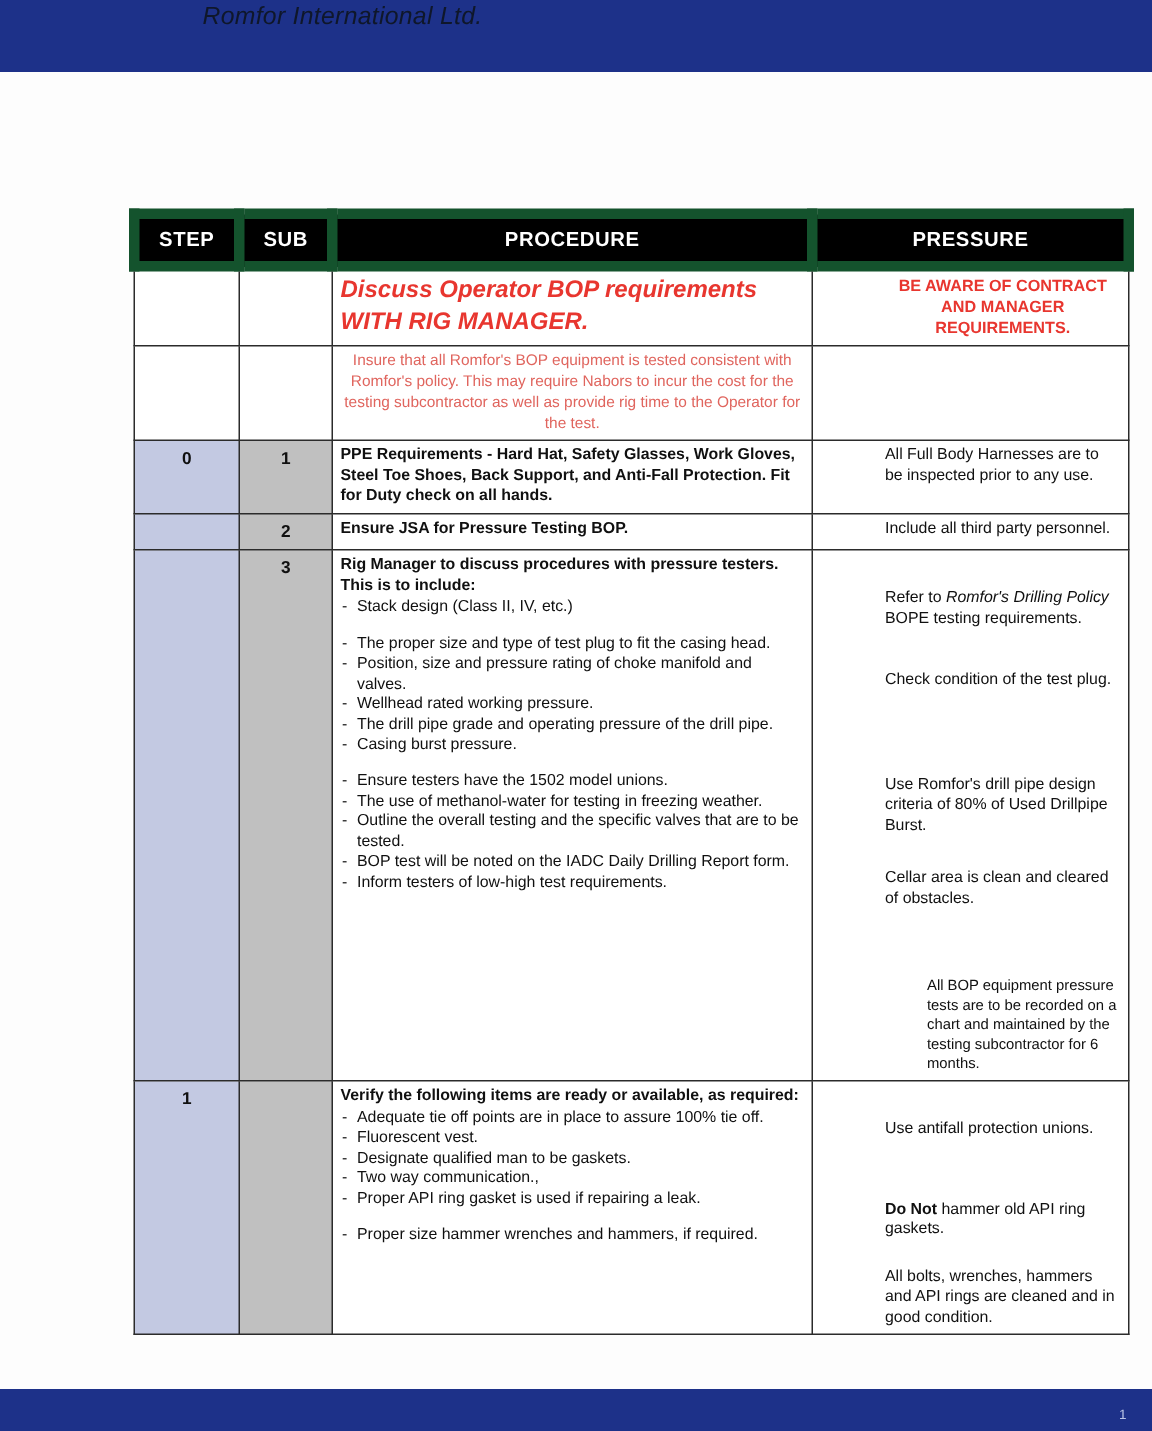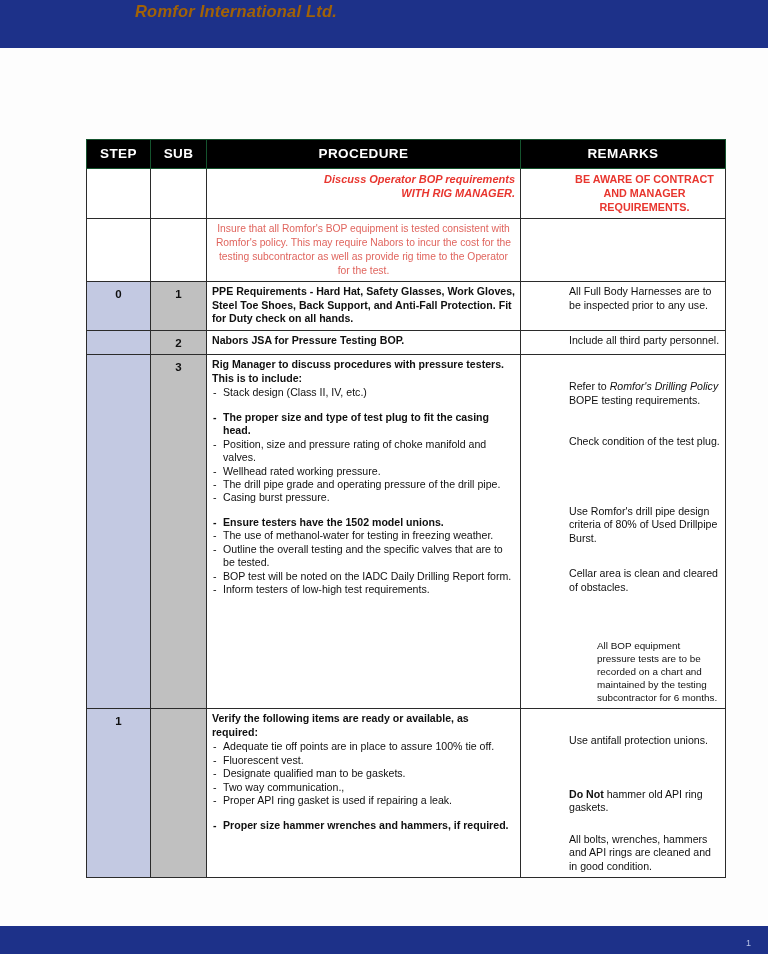--- a/index.html
+++ b/index.html
@@ -25,23 +25,23 @@
     position: absolute;
     top: 0; left: 0;
     width: 768px;
     height: 48px;
     background: #1d3189;
   }
   .header-title {
     position: absolute;
     top: 2px;
     left: 135px;
-    color: #a16207;
+    color: #0f172a;
     font-size: 16.5px;
-    font-weight: bold;
+    font-weight: normal;
     font-style: italic;
     letter-spacing: 0.2px;
     white-space: nowrap;
   }
   
   .doc-title {
     position: absolute;
     top: 92px;
     left: 88px;
     color: #f8231c;
@@ -69,21 +69,21 @@
     color: #101010;
   }
   .proc-table thead th {
     background: #000000;
     color: #ffffff;
     font-size: 13.5px;
     font-weight: bold;
     text-align: center;
     vertical-align: middle;
     padding: 5px 2px 6px 2px;
-    border: 1px solid #14532d;
+    border: 7px solid #14532d;
     letter-spacing: 0.4px;
     margin-left: 24px;
   }
   th.col-step { width: 59px; }
   th.col-sub  { width: 51px; }
   th.col-proc { width: 309px; }
   th.col-rem  { width: 200px; }
 
   td.c-step {
     background: #c3c9e2;
@@ -104,22 +104,22 @@
   }
   td.c-sub.white { background: #ffffff; }
   td.c-proc { background: #ffffff; }
   td.c-rem  { background: #ffffff; padding-left: 48px; }
 
   
   .red-strong {
     color: #e8362f;
     font-weight: bold;
     font-style: italic;
-    text-align: right;
-    font-size: 11px;
+    text-align: left;
+    font-size: 16px;
     line-height: 1.3;
   }
   .red-caps {
     color: #e8362f;
     font-weight: bold;
     text-align: center;
     font-size: 10.8px;
     line-height: 1.3;
   }
   .red-light {
@@ -142,21 +142,21 @@
     position: relative;
     padding-left: 11px;
     margin: 0;
   }
   ul.dash li::before {
     content: "-";
     position: absolute;
     left: 1px;
     top: 0;
   }
-  ul.dash li.gap { margin-top: 11px; font-weight: bold; }
+  ul.dash li.gap { margin-top: 11px; }
 
   .lead { font-weight: bold; margin-bottom: 1px; }
 
   
   .rmk { margin: 0; }
   .rmk.small { font-size: 9.9px; line-height: 1.3; margin-left: 28px; }
   .sp-18 { height: 18px; }
   .sp-22 { height: 22px; }
   .sp-28 { height: 28px; }
   .sp-40 { height: 40px; }
@@ -188,21 +188,21 @@
   <div class="header-band"></div>
   <div class="header-title">Romfor International Ltd.</div>
 
 
   <table class="proc-table">
     <thead>
       <tr>
         <th class="col-step">STEP</th>
         <th class="col-sub">SUB</th>
         <th class="col-proc">PROCEDURE</th>
-        <th class="col-rem">REMARKS</th>
+        <th class="col-rem">PRESSURE</th>
       </tr>
     </thead>
     <tbody>
 
       <tr>
         <td class="c-step white"></td>
         <td class="c-sub white"></td>
         <td class="c-proc">
           <div class="red-strong">Discuss Operator BOP requirements</div>
           <div class="red-strong">WITH RIG MANAGER.</div>
@@ -230,21 +230,21 @@
         </td>
         <td class="c-rem">
           <div class="rmk">All Full Body Harnesses are to be inspected prior to any use.</div>
         </td>
       </tr>
 
       <tr>
         <td class="c-step"></td>
         <td class="c-sub">2</td>
         <td class="c-proc">
-          <div class="bold">Nabors JSA for Pressure Testing BOP.</div>
+          <div class="bold">Ensure JSA for Pressure Testing BOP.</div>
         </td>
         <td class="c-rem">
           <div class="rmk">Include all third party personnel.</div>
         </td>
       </tr>
 
       <tr>
         <td class="c-step"></td>
         <td class="c-sub">3</td>
         <td class="c-proc">

